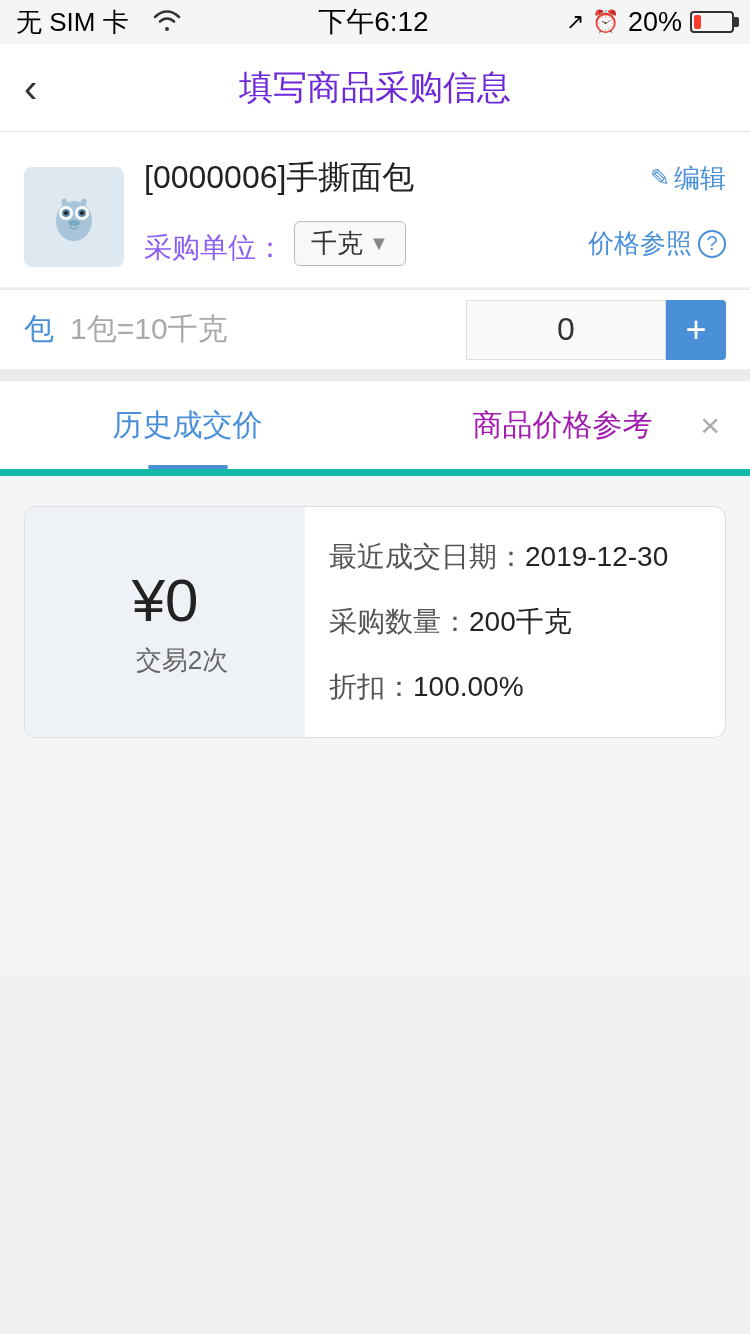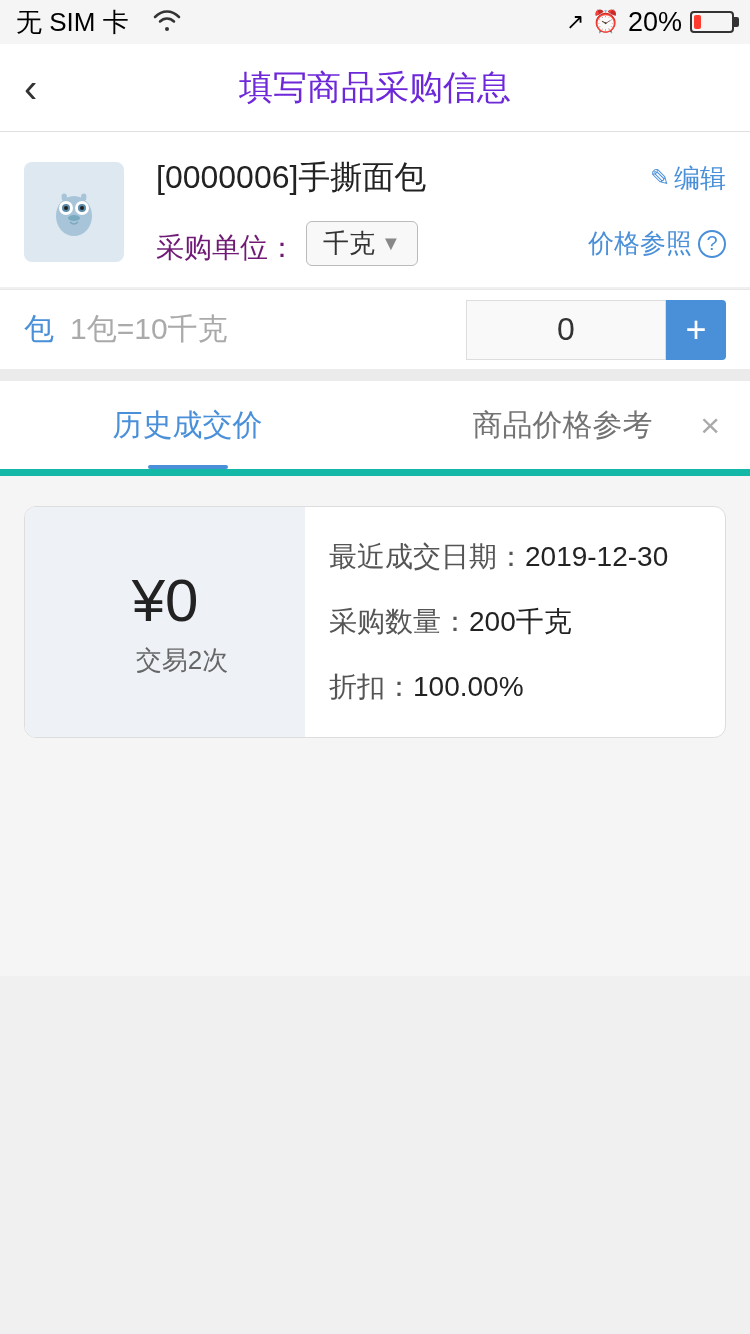--- a/index.html
+++ b/index.html
@@ -94,22 +94,22 @@
     }
 
     
     .product-section {
       background: #fff;
       margin-top: 0;
       padding: 24px 24px 20px;
     }
     .product-row {
       display: flex;
-      align-items: center;
-      gap: 32px;
+      align-items: flex-end;
+      gap: 20px;
     }
     .product-thumb {
       width: 100px;
       height: 100px;
       background: #dde8f0;
       border-radius: 8px;
       display: flex;
       align-items: center;
       justify-content: center;
       flex-shrink: 0;
@@ -139,21 +139,21 @@
     .edit-icon {
       font-size: 24px;
     }
     .purchase-unit-row {
       display: flex;
       align-items: center;
       justify-content: space-between;
     }
     .purchase-unit-label {
       font-size: 28px;
-      color: #701a75;
+      color: #8b5cf6;
       margin-top: 9px;
     }
     .unit-select {
       border: 1px solid #bbb;
       border-radius: 6px;
       padding: 4px 16px;
       font-size: 26px;
       color: #333;
       background: #f8f8f8;
       display: flex;
@@ -254,21 +254,21 @@
       border-bottom: 7px solid #14b8a6;
     }
     .tab-item {
       flex: 1;
       height: 88px;
       display: flex;
       flex-direction: column;
       align-items: center;
       justify-content: center;
       font-size: 30px;
-      color: #737373;
+      color: #a21caf;
       cursor: pointer;
       position: relative;
     }
     .tab-item.active {
       color: #4a90d9;
     }
     .tab-underline {
       position: absolute;
       bottom: 0;
       left: 50%;
@@ -350,20 +350,21 @@
   <div class="status-left">
     <span>无 SIM 卡</span>
     <span>
       <svg width="28" height="22" viewBox="0 0 28 22" fill="none">
         <path d="M14 18a2 2 0 110 4 2 2 0 010-4z" fill="#333"></path>
         <path d="M7 12.5C9 10.5 11.3 9.5 14 9.5s5 1 7 3" stroke="#333" stroke-width="2.5" fill="none" stroke-linecap="round"></path>
         <path d="M2 8C5.5 4.5 9.5 2.5 14 2.5s8.5 2 12 5.5" stroke="#333" stroke-width="2.5" fill="none" stroke-linecap="round"></path>
       </svg>
     </span>
   </div>
+  <div class="status-center">下午6:12</div>
   <div class="status-right">
     <span style="font-size:22px;">↗</span>
     <span style="font-size:22px;">⏰</span>
     <span style="font-size:27px;">20%</span>
     <div class="battery-icon">
       <div class="battery-fill"></div>
     </div>
   </div>
 </div>
 

